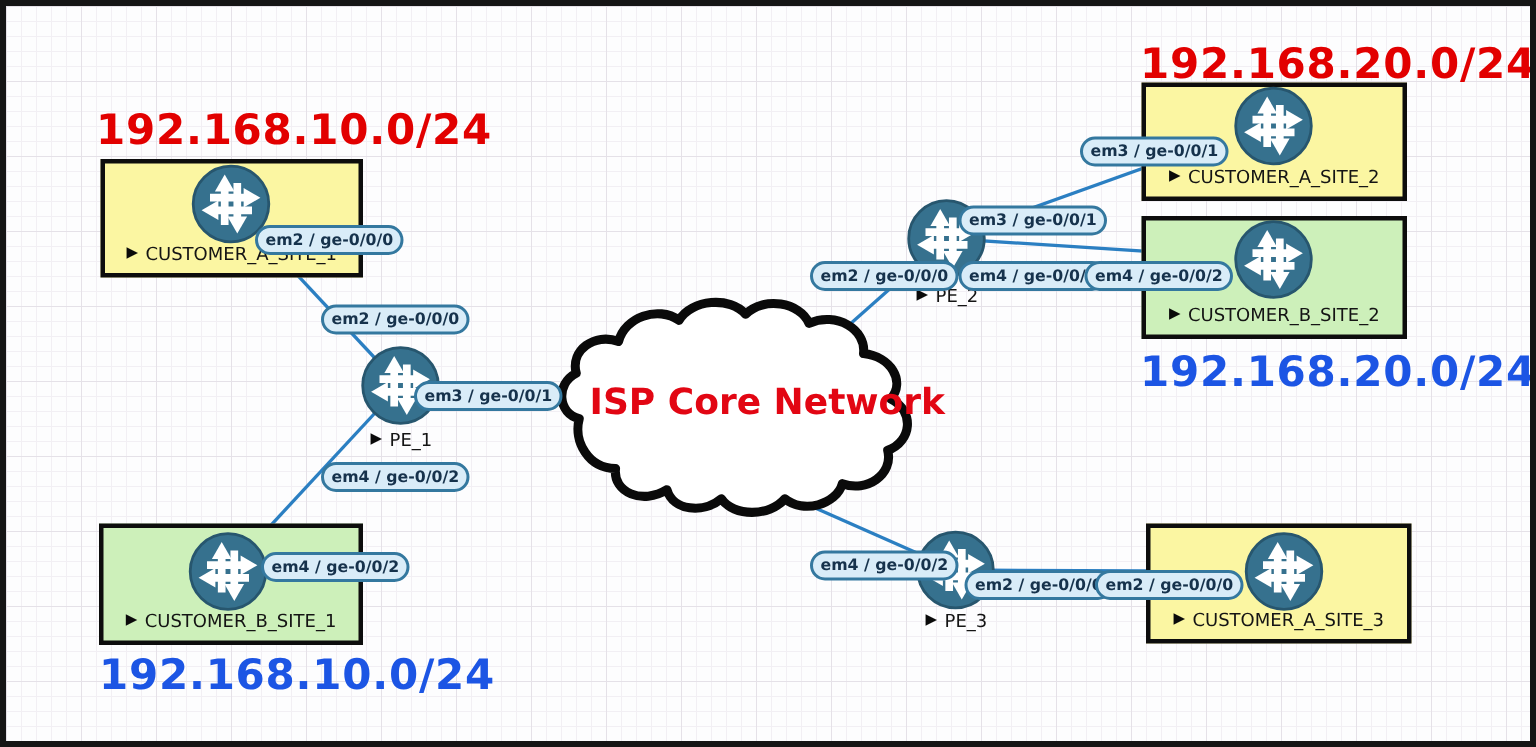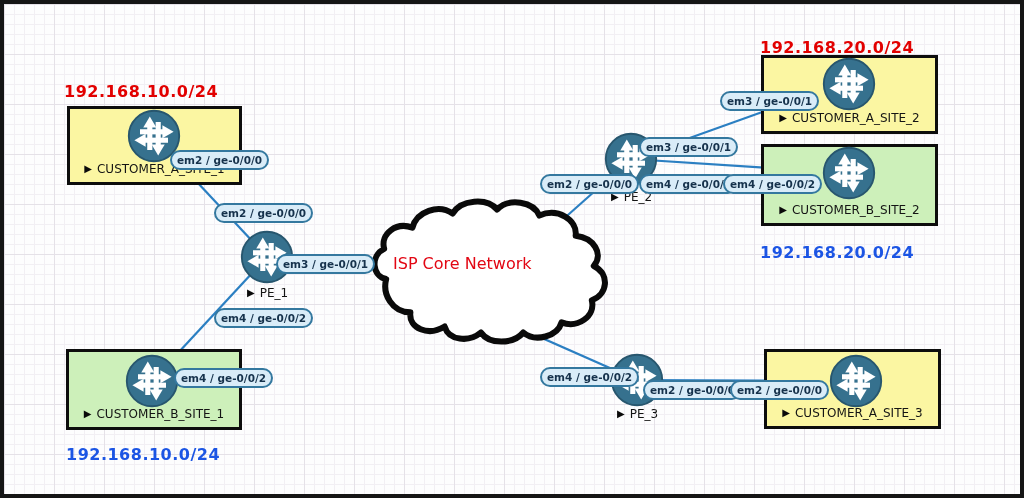--- a/index.html
+++ b/index.html
@@ -10,41 +10,41 @@
       linear-gradient(#e5e1e8 1px, transparent 1px),
       linear-gradient(90deg,#e5e1e8 1px, transparent 1px),
       linear-gradient(#f2eff4 1px, transparent 1px),
       linear-gradient(90deg,#f2eff4 1px, transparent 1px);
     background-size:50px 50px,50px 50px,10px 10px,10px 10px;
   }
   .abs{position:absolute;}
   svg.links{position:absolute;left:0;top:0;z-index:1;}
   .cloud-wrap{z-index:2;}
   .cloud-label{
-    z-index:3;font-weight:normal;font-size:16px;color:#e20613;white-space:nowrap;
+    z-index:3;font-weight:bold;font-size:24px;color:#e20613;white-space:nowrap;
   }
   .site-box{
     z-index:3;box-sizing:border-box;border:3px solid #0d0d0d;
   }
   .site-yellow{background:#fbf6a2;}
   .site-green{background:#cdf0ba;}
   .node-icon{z-index:4;}
   .node-label{
     z-index:5;font-size:12px;color:#141414;white-space:nowrap;
     display:flex;align-items:center;gap:5px;
   }
   .node-label .tri{font-size:10px;color:#0a0a0a;line-height:1;}
   .site-name{position:absolute;left:0;right:0;bottom:6px;justify-content:center;}
   .pill{
     z-index:6;background:#d9ecf8;border:2px solid#34789f;border-radius:10px;
     padding:1px 5px;font-weight:bold;font-size:10.5px;color:#16324c;
     white-space:nowrap;line-height:14px;text-align:right;
   }
   .subnet{
-    z-index:5;font-weight:bold;font-size:16px;white-space:nowrap;letter-spacing:0.5px;margin-top:12px;
+    z-index:5;font-weight:bold;font-size:28px;white-space:nowrap;letter-spacing:0.5px;
   }
   .subnet-red{color:#e20000;}
   .subnet-blue{color:#1c55e4;}
 </style>
 </head>
 <body>
 
 <svg width="0" height="0" style="position:absolute">
   <defs>
     <symbol id="jrouter" viewBox="-30 -30 60 60">

